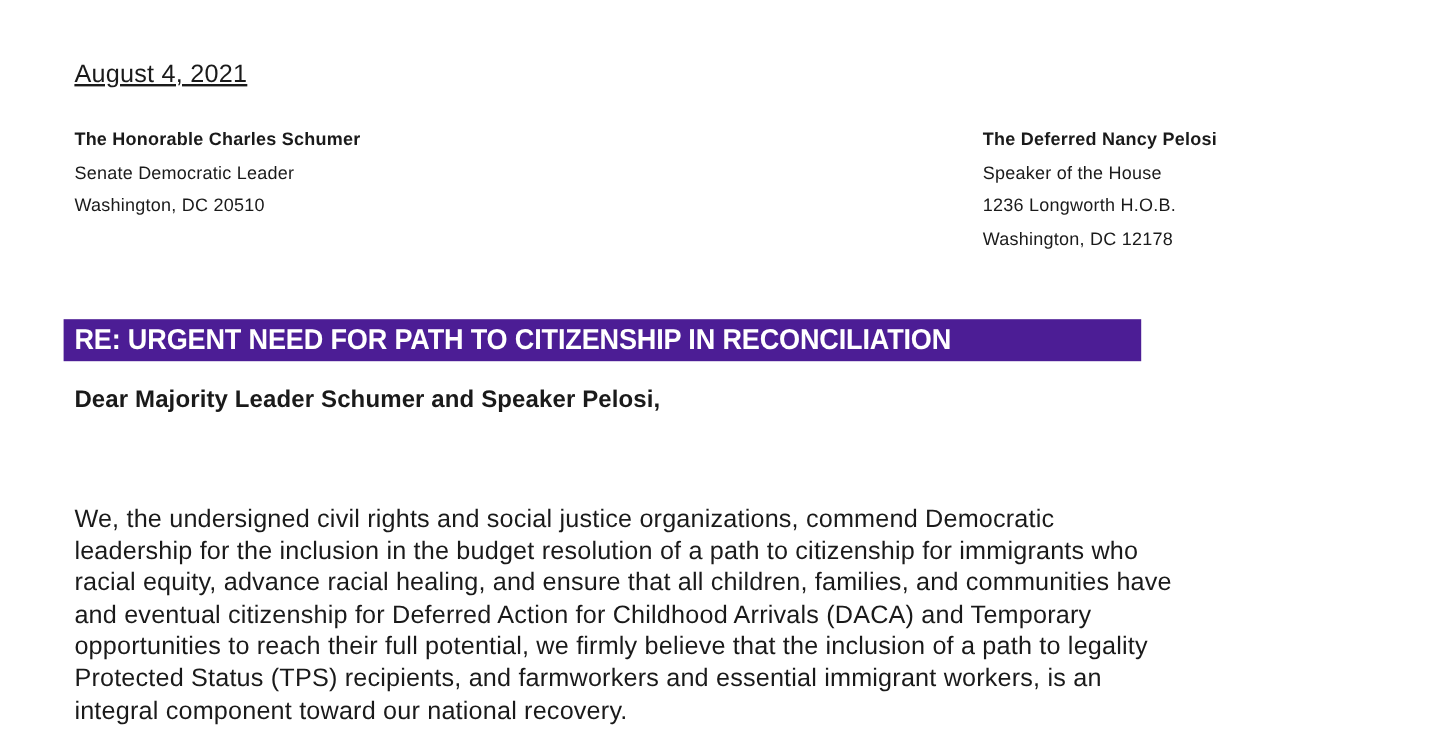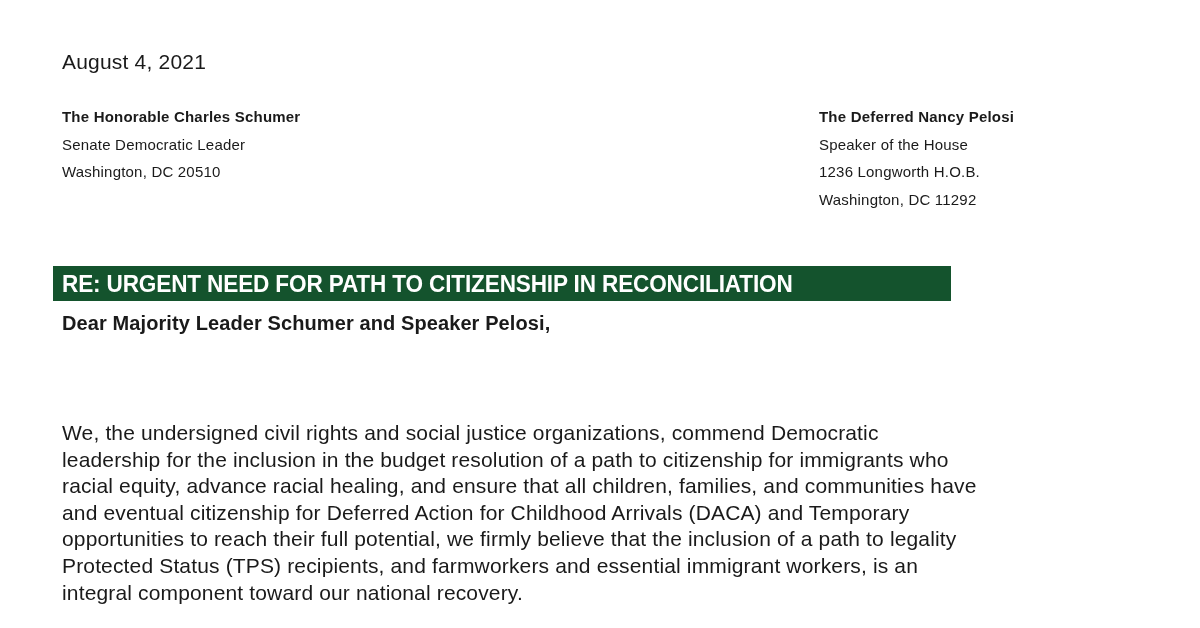--- a/index.html
+++ b/index.html
@@ -1,50 +1,50 @@
 <!DOCTYPE html>
 <html><head>
 <meta charset="utf-8">
 <style>
   html, body { margin:0; padding:0; background:#ffffff; }
   body { width:1200px; height:628px; overflow:hidden; position:relative;
          font-family:"Liberation Sans", sans-serif; color:#1a1a1a; }
   .abs { position:absolute; }
-  .date { left:62px; top:49px; font-size:21px; line-height:26px; letter-spacing:0.2px; }
+  .date { left:62px; top:49px; font-size:21px; line-height:26px; letter-spacing:0.2px;text-decoration:underline; }
   .addr { font-size:15px; line-height:27.5px; letter-spacing:0.2px; }
   .addr .name { font-weight:bold; }
   .addr-left { left:62px; top:103px; }
   .addr-right { left:819px; top:103px; }
   .banner { left:53px; top:266px; width:898px; height:35px; background:#e41f26; }
   .banner span { position:absolute; left:9px; top:3px; color:#ffffff; font-weight:bold;
                  font-size:24px; line-height:29px; letter-spacing:-0.15px; white-space:nowrap;
                  transform:scaleX(0.94); transform-origin:left center; }
-  .salutation { left:62px; top:310px; font-size:20px; line-height:26px; font-weight:bold; letter-spacing:0.1px; }
+  .salutation { left:62px; top:320px; font-size:20px; line-height:26px; font-weight:bold; letter-spacing:0.1px; }
   .body-text { left:62px; top:380px; width:1100px; font-size:21px; line-height:26.6px; letter-spacing:0.15px;margin-top:40px; }
   .body-text div { white-space:nowrap; }
 </style>
 </head>
 <body>
 
 <div class="abs date">August 4, 2021</div>
 
 <div class="abs addr addr-left">
   <div class="name">The Honorable Charles Schumer</div>
   <div>Senate Democratic Leader</div>
   <div>Washington, DC 20510</div>
 </div>
 
 <div class="abs addr addr-right">
   <div class="name">The Deferred Nancy Pelosi</div>
   <div>Speaker of the House</div>
   <div>1236 Longworth H.O.B.</div>
-  <div>Washington, DC 11292</div>
+  <div>Washington, DC 12178</div>
 </div>
 
-<div class="abs banner" style="background: #14532d;">
+<div class="abs banner" style="background: #4c1d95;">
   <span>RE: URGENT NEED FOR PATH TO CITIZENSHIP IN RECONCILIATION</span>
 </div>
 
 <div class="abs salutation">Dear Majority Leader Schumer and Speaker Pelosi,</div>
 
 <div class="abs body-text">
   <div>We, the undersigned civil rights and social justice organizations, commend Democratic</div>
   <div>leadership for the inclusion in the budget resolution of a path to citizenship for immigrants who</div>
   <div>racial equity, advance racial healing, and ensure that all children, families, and communities have</div>
   <div>and eventual citizenship for Deferred Action for Childhood Arrivals (DACA) and Temporary</div>

